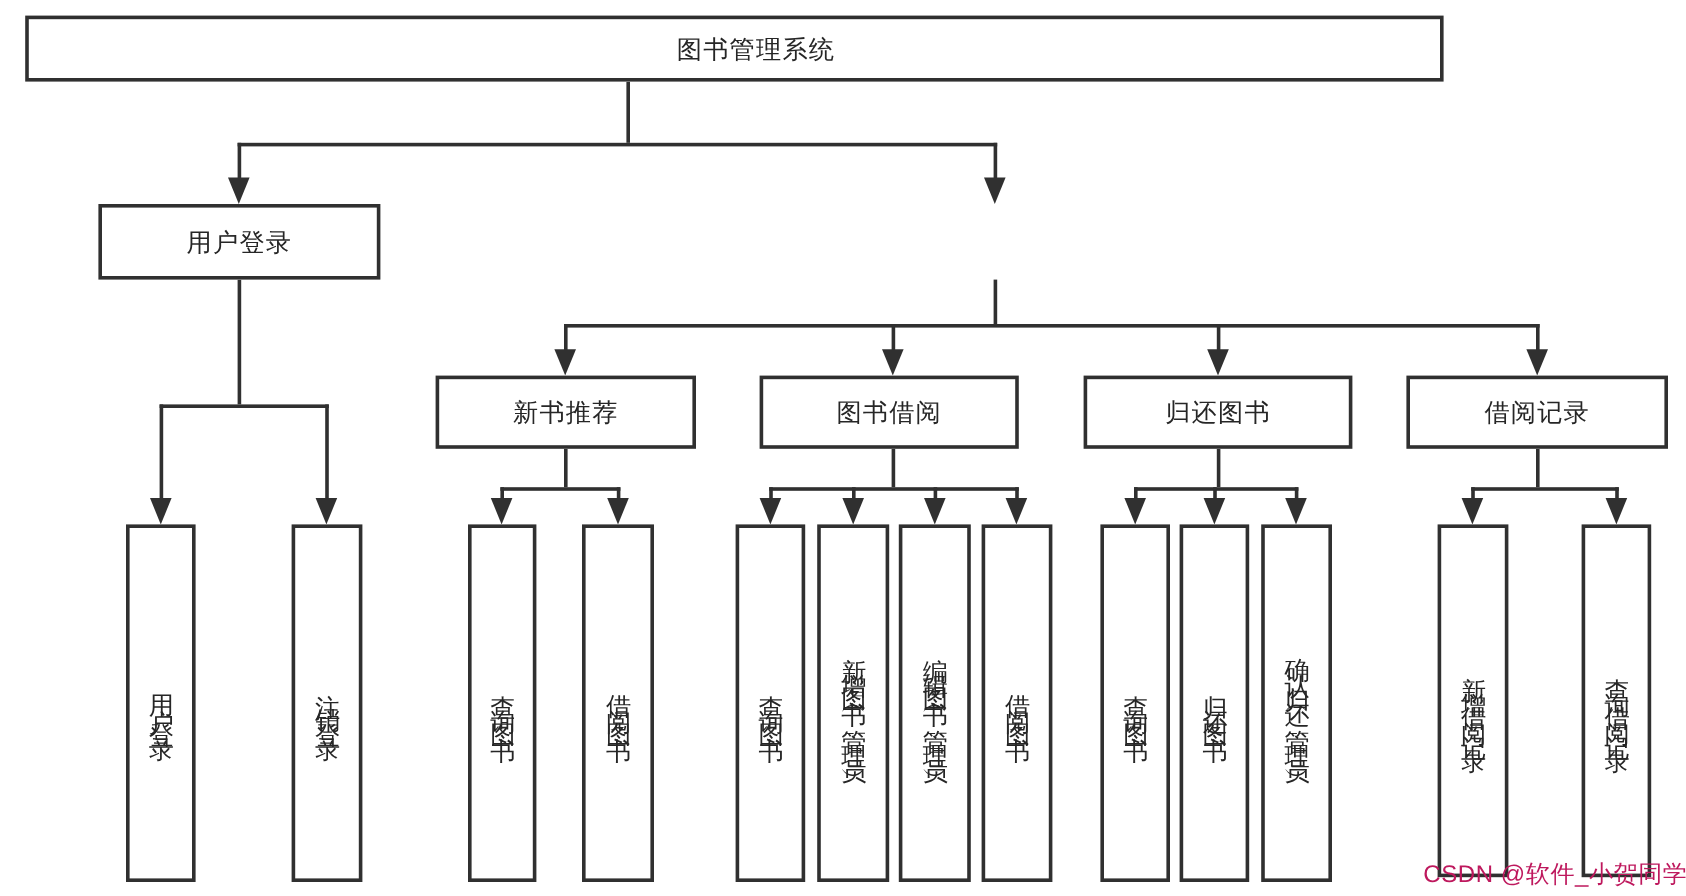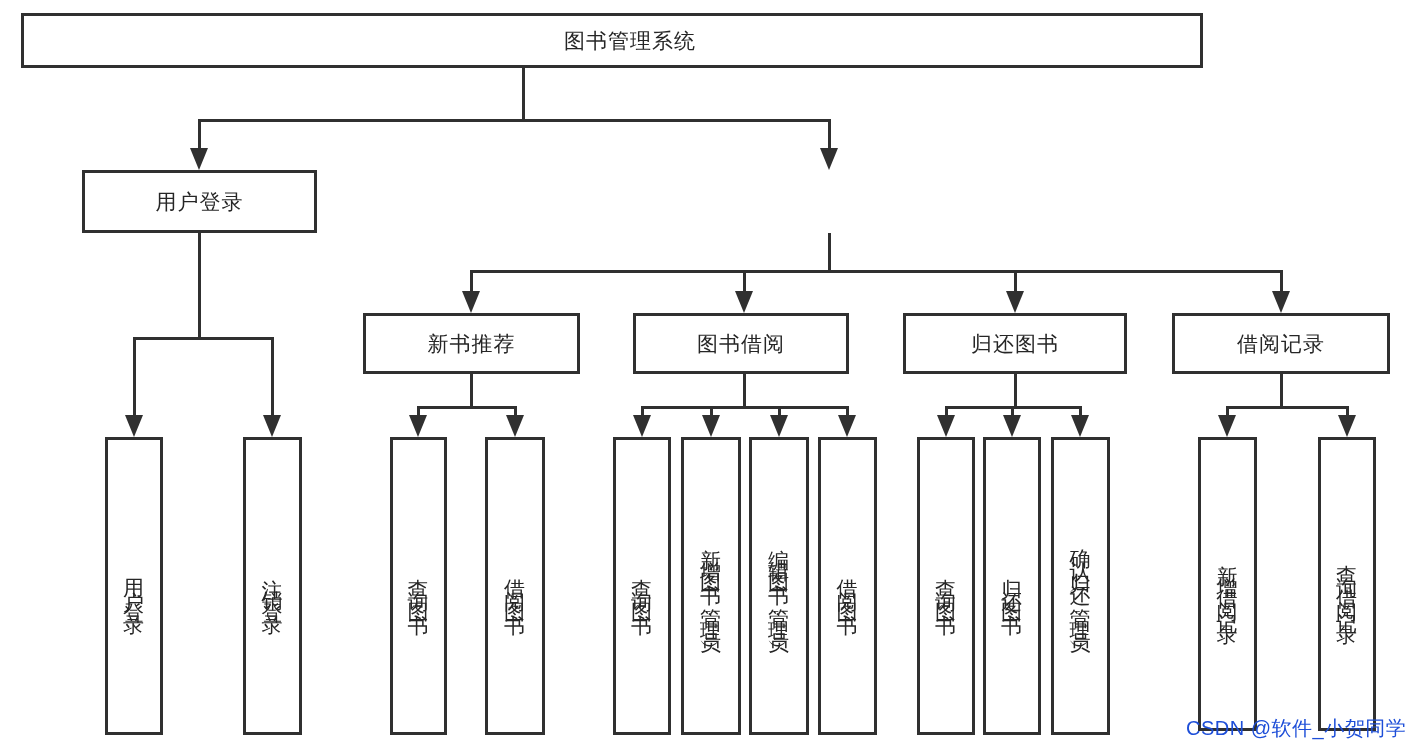--- a/index.html
+++ b/index.html
@@ -18,21 +18,21 @@
     letter-spacing:12px;line-height:1;white-space:nowrap;
   }
   .line{position:absolute;background:#303030;}
   .shaft{position:absolute;width:3px;background:#303030;}
   .ahead{
     position:absolute;width:0;height:0;
     border-left:9px solid transparent;border-right:9px solid transparent;
     border-top:22px solid #303030;
   }
   .watermark{
-    position:absolute;left:1186px;top:715px;font-size:20px;color:#1d4ed8;
+    position:absolute;left:1186px;top:715px;font-size:20px;color:#be185d;
     letter-spacing:0.5px;z-index:10;white-space:nowrap;
   }
 </style>
 </head>
 <body>
 
 <div class="stage">
 
   <div class="line" style="left:521.5px;top:68px;width:3px;height:51px;"></div>
   <div class="line" style="left:197.5px;top:119px;width:633px;height:3px;"></div>

